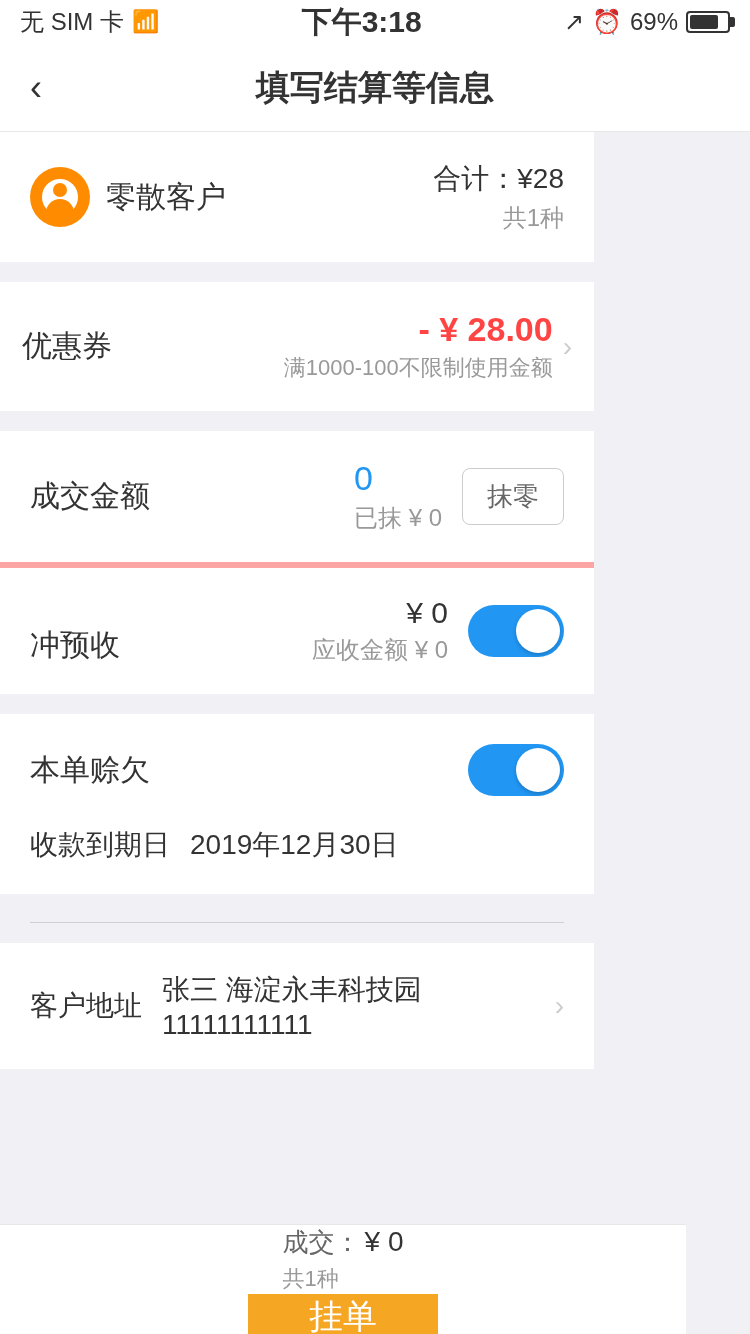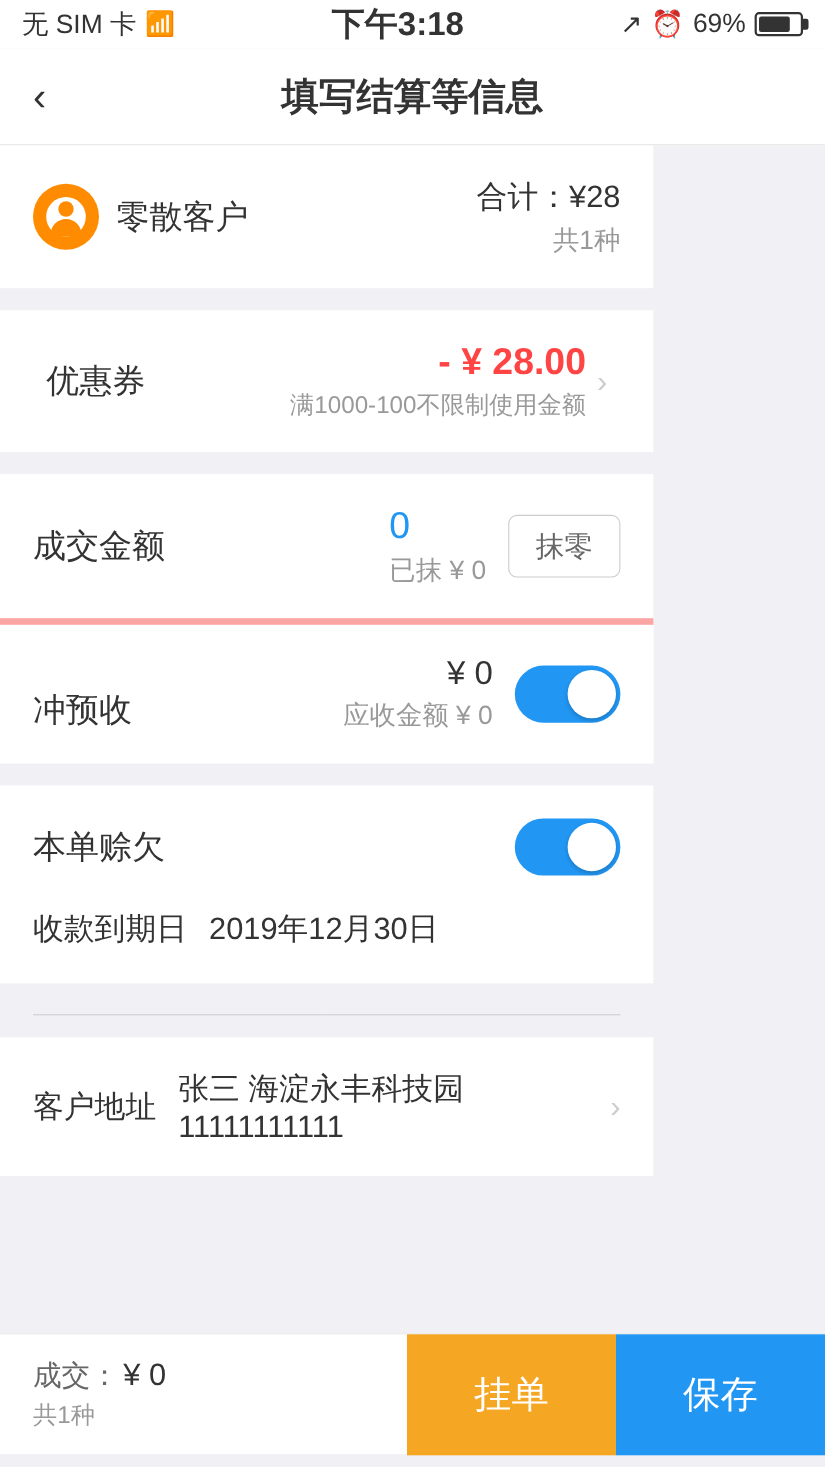--- a/index.html
+++ b/index.html
@@ -183,21 +183,21 @@
 
     
     .coupon-section {
       background: #fff;
       margin-bottom: 20px;
     }
     .coupon-row {
       display: flex;
       align-items: center;
       justify-content: space-between;
-      padding: 28px 42px;
+      padding: 28px 22px;
     }
     .coupon-label {
       font-size: 30px;
       color: #333;
     }
     .coupon-right {
       display: flex;
       align-items: center;
       gap: 10px;
     }
@@ -365,28 +365,29 @@
     .address-value {
       font-size: 28px;
       color: #333;
       flex: 1;
       margin-left: 20px;
     }
 
     
     .bottom-bar {
       position: fixed;
-      bottom: 12px;
+      bottom: 0;
       left: 0;
-      width: 750px;
+      width: 686px;
       height: 110px;
       background: #fff;
       display: flex;
       align-items: center;
       border-top: 1px solid #e8e8e8;
+      flex-direction: column;
     }
     .bottom-summary {
       flex: 1;
       padding: 0 30px;
     }
     .bottom-deal-label {
       font-size: 26px;
       color: #666;
     }
     .bottom-deal-amount {

